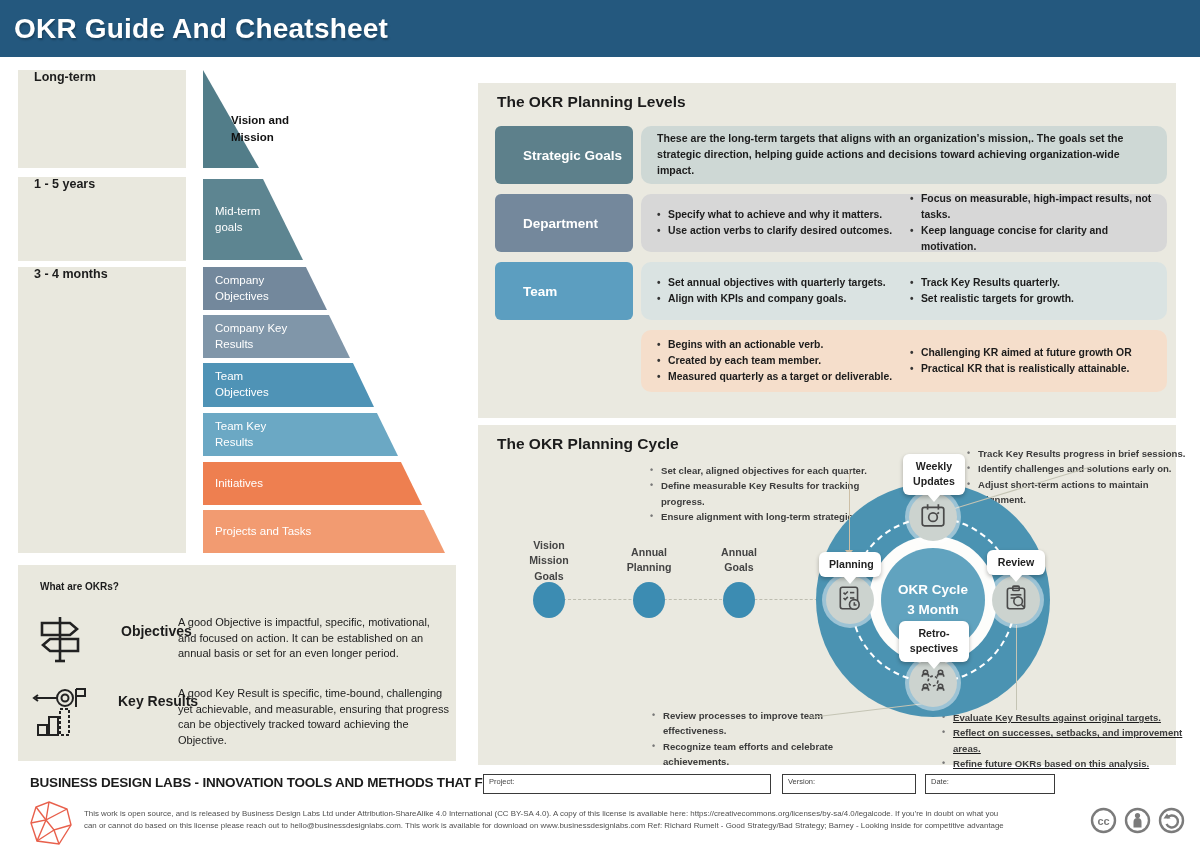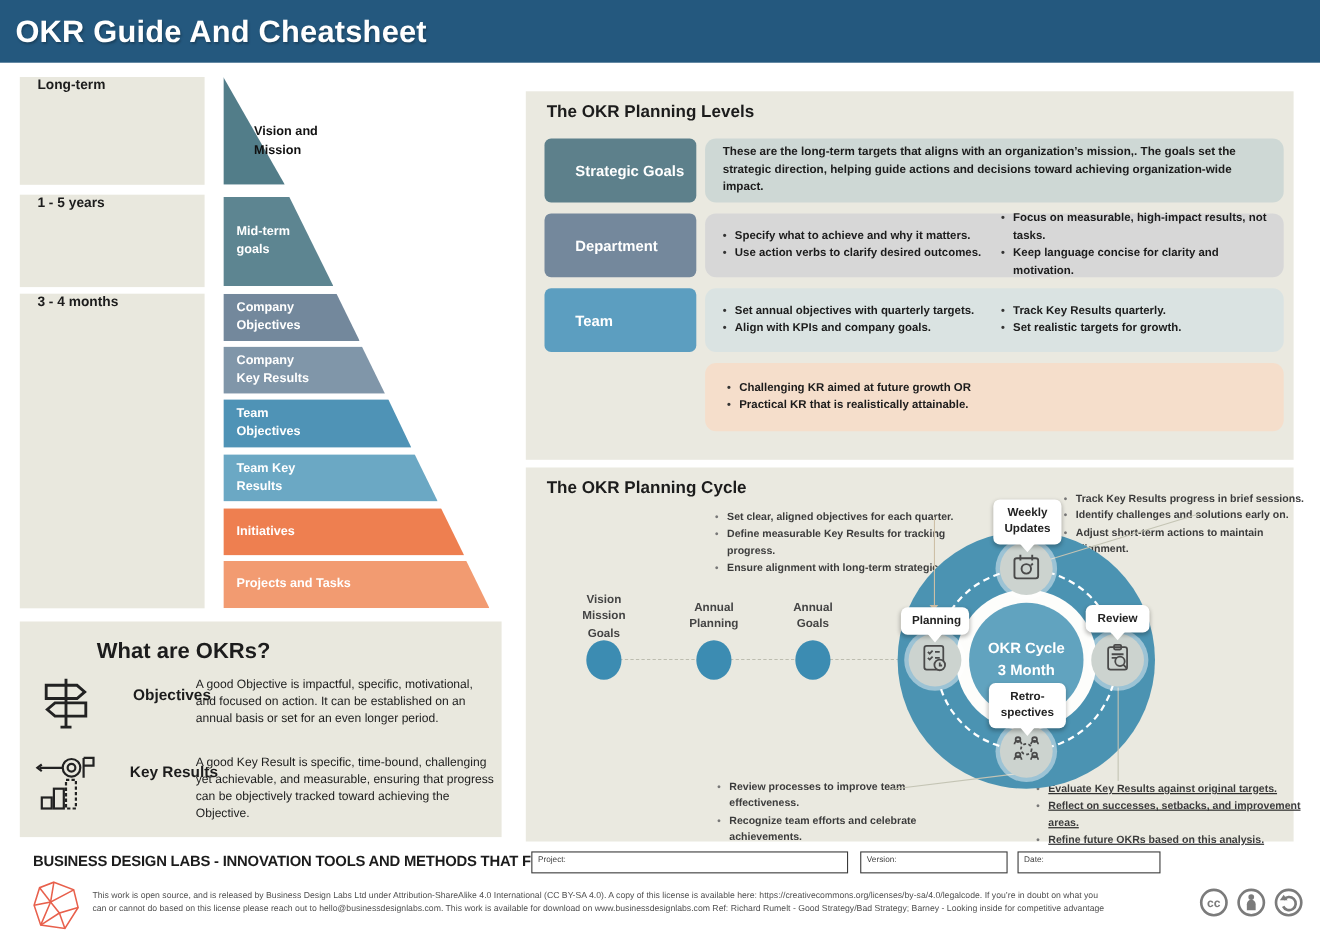--- a/index.html
+++ b/index.html
@@ -7,26 +7,26 @@
   body { position:relative; background:#ffffff; font-family:"Liberation Sans", sans-serif; color:#1c1c1c; overflow:hidden; }
   .abs { position:absolute; }
 
   
   .banner { left:0; top:0; width:1200px; height:57px; background:#24587e; display:flex; align-items:center; }
   .banner h1 { color:#fff; font-size:28px; font-weight:bold; padding-left:14px; letter-spacing:0.2px; text-shadow:1px 2px 2px rgba(0,0,0,0.25); }
 
   
   .timebox { left:18px; width:168px; background:#e9e8de; display:flex; align-items:flex-start; padding-left:16px; font-size:12.5px; font-weight:bold; }
 
-  .pyr-layer { left:203px; display:flex; align-items:center; color:#fff; font-size:11.5px; font-weight:bold; line-height:1.35; padding-left:12px; }
+  .pyr-layer { left:203px; display:flex; align-items:center; color:#fff; font-size:11.5px; font-weight:normal; line-height:1.35; padding-left:12px; }
   .vision-label { color:#111; font-size:11.5px; font-weight:bold; line-height:1.45; }
 
   
   .okrbox { left:18px; top:565px; width:438px; height:196px; background:#e9e8de; }
-  .okrbox h2 { position:absolute; left:22px; top:16px; font-size:20px; font-weight:bold;margin-left:48px; }
+  .okrbox h2 { position:absolute; left:22px; top:16px; font-size:10px; font-weight:bold; }
   .okr-term { font-size:14px; font-weight:bold; }
   .okr-desc { font-size:11px; font-weight:500; line-height:1.42; }
 
   
   .panel { background:#eae9e0; }
   .panel h2 { position:absolute; left:19px; top:10px; font-size:15.5px; font-weight:bold; }
   .lvl-label { left:17px; width:138px; border-radius:6px; display:flex; align-items:center; padding-left:28px; color:#fff; font-size:13.5px; font-weight:bold; }
   .lvl-body { left:163px; width:526px; border-radius:10px; display:flex; align-items:center; padding:6px 12px 6px 16px; }
   .lvl-body p { font-size:10.6px; font-weight:600; line-height:1.5; }
   .blist { list-style:none; }
@@ -159,20 +159,25 @@
       <li>Set annual objectives with quarterly targets.</li>
       <li>Align with KPIs and company goals.</li>
     </ul>
     <ul class="blist" style="width:252px; margin-left:4px;">
       <li>Track Key Results quarterly.</li>
       <li>Set realistic targets for growth.</li>
     </ul>
   </div>
 
   <div class="abs lvl-body" style="top: 247px; height: 62px; background-color: rgb(245, 222, 203);">
+    <ul class="blist" style="width:256px;">
+      <li>Begins with an actionable verb.</li>
+      <li>Created by each team member.</li>
+      <li>Measured quarterly as a target or deliverable.</li>
+    </ul>
     <ul class="blist" style="width:252px; margin-left:4px;">
       <li>Challenging KR aimed at future growth OR</li>
       <li>Practical KR that is realistically attainable.</li>
     </ul>
   </div>
 </div>
 
 <div class="abs panel" style="left:478px; top:425px; width:698px; height:340px;">
   <h2>The OKR Planning Cycle</h2>
 

